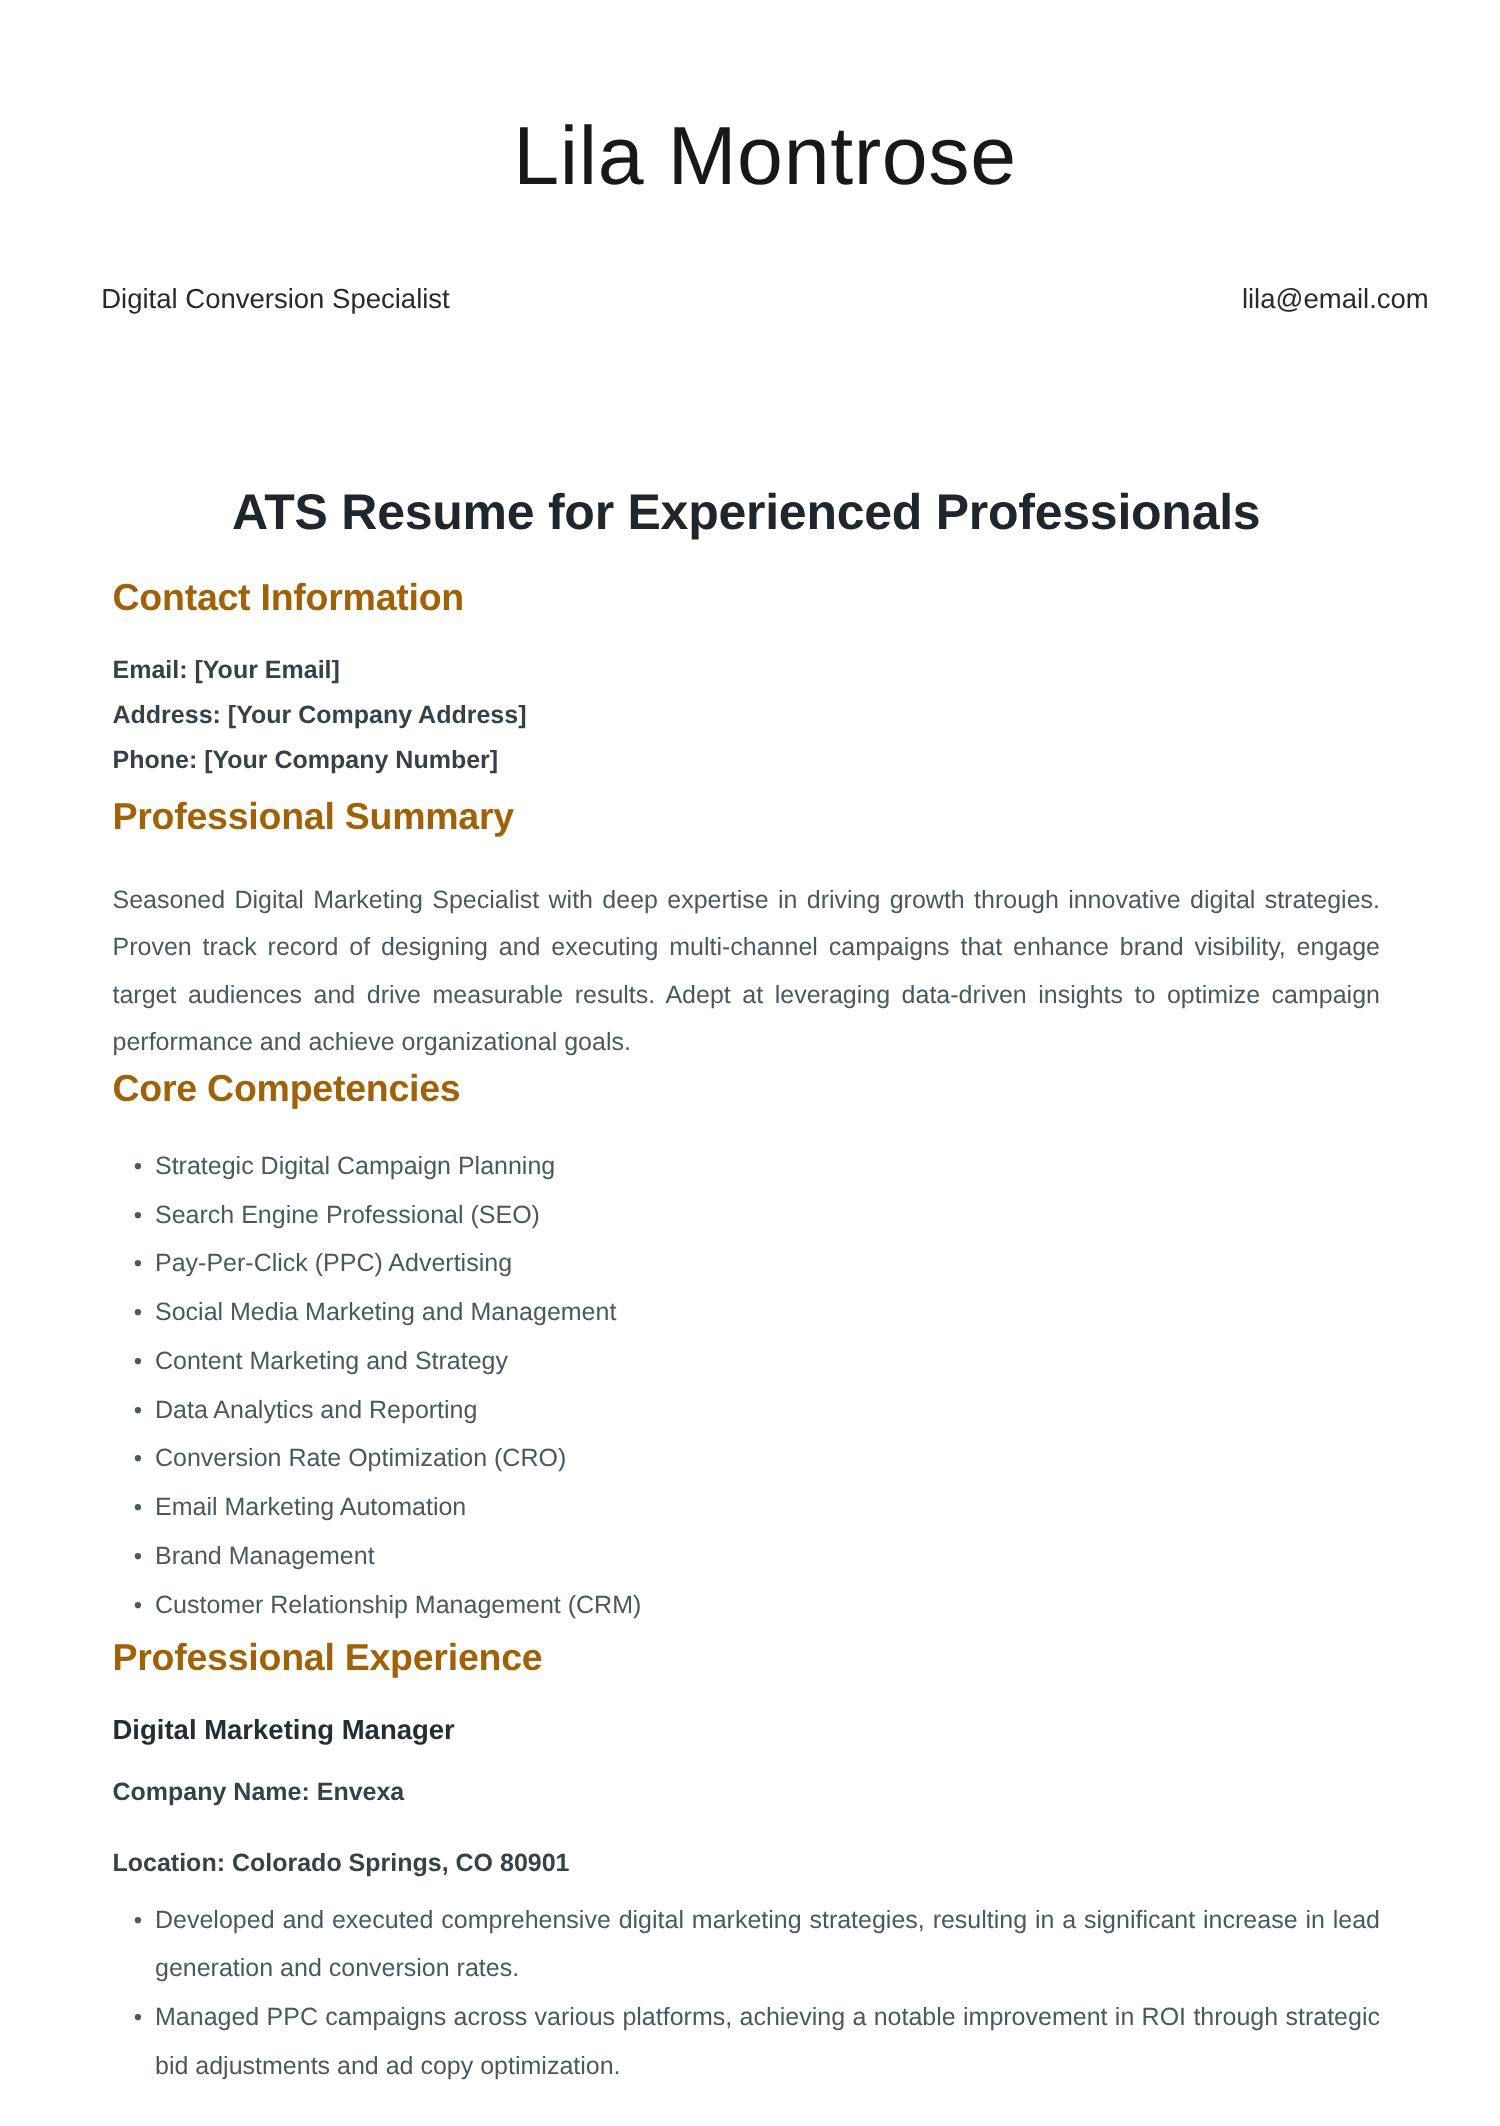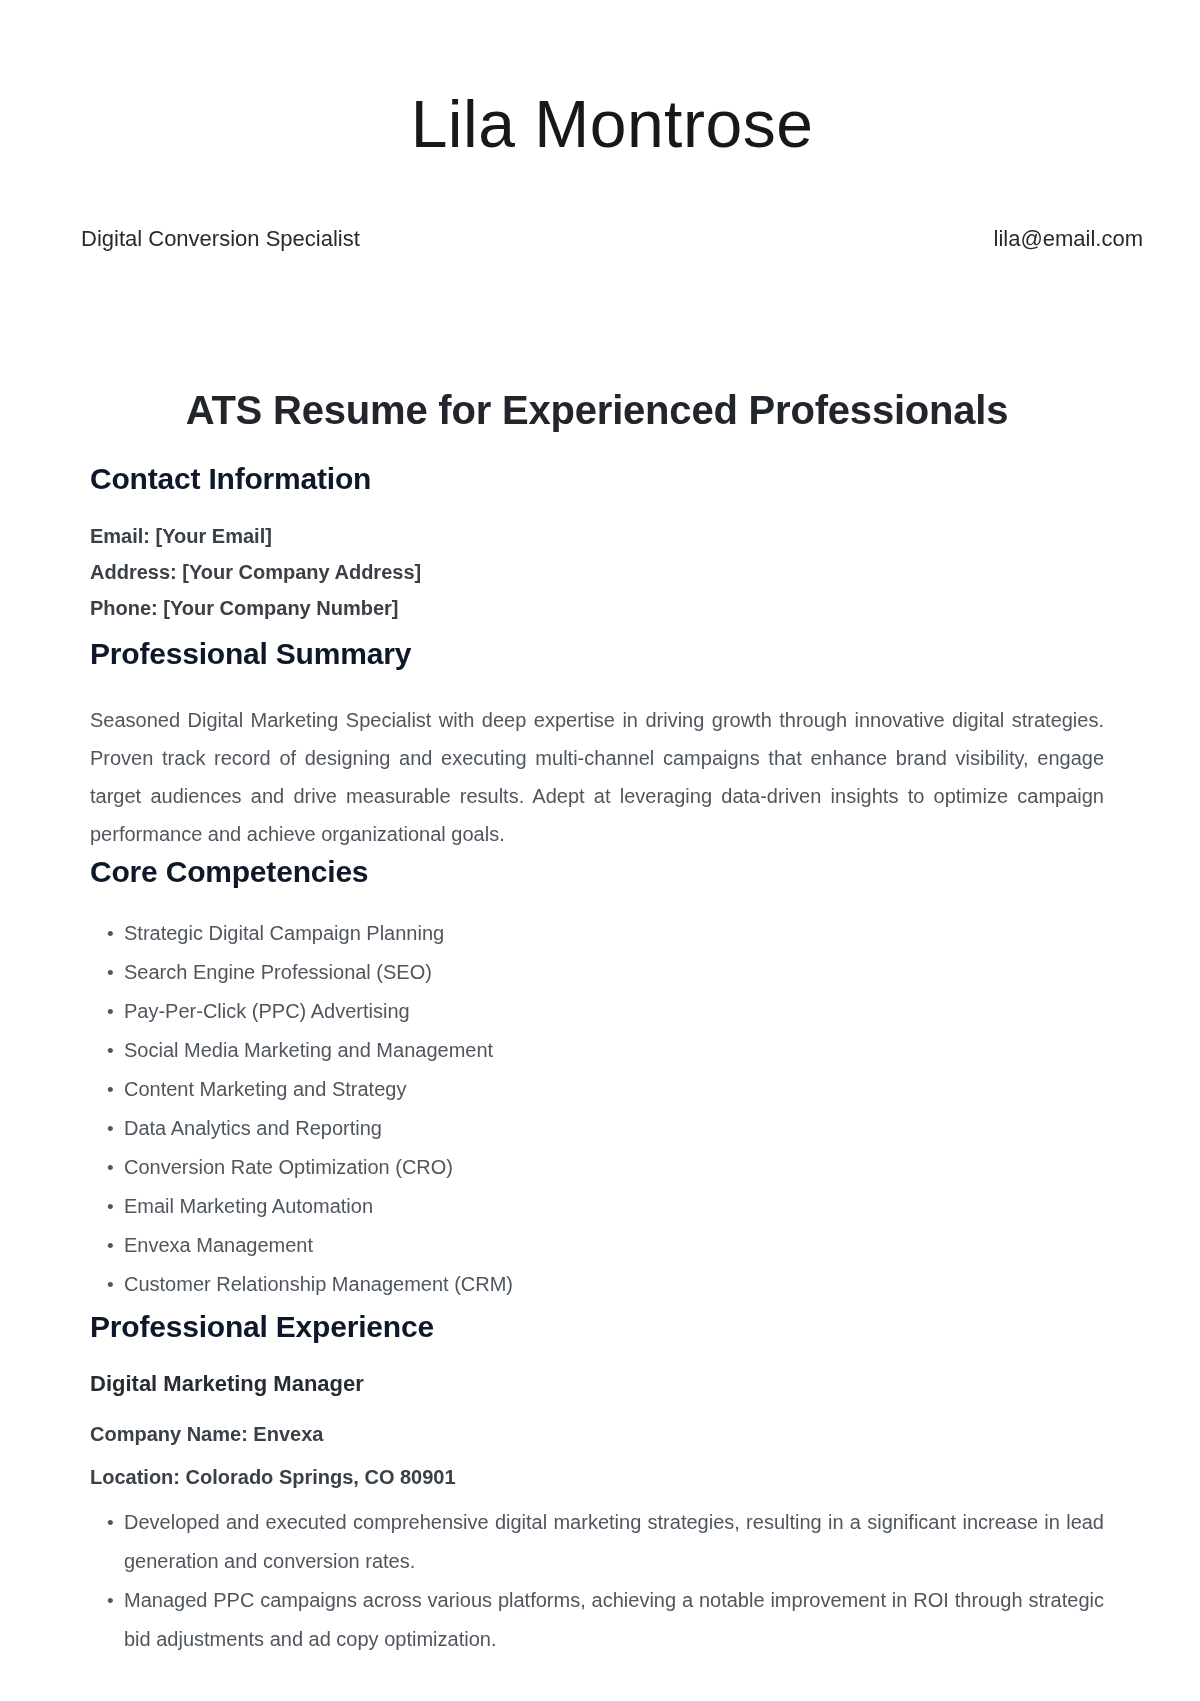--- a/index.html
+++ b/index.html
@@ -42,21 +42,21 @@
     font-size: 40px;
     line-height: 48px;
     font-weight: 700;
     color: #22262c;
     letter-spacing: -0.2px;
   }
   .section-heading {
     font-size: 30px;
     line-height: 38px;
     font-weight: 700;
-    color: #0f172a;
+    color: #a16207;
     margin: 0;
     letter-spacing: -0.2px;
   }
   .mt-contact { margin-top: 26px; }
   .mt-summary { margin-top: 13px; }
   .mt-core    { margin-top: 0; }
   .mt-exp     { margin-top: 4px; }
 
   .contact-lines { margin-top: 24px; }
   .label-line {
@@ -96,21 +96,21 @@
   }
 
   .job-title {
     margin: 23px 0 0;
     font-size: 22px;
     line-height: 30px;
     font-weight: 700;
     color: #272c32;
   }
   .job-company  { margin: 21px 0 0; }
-  .job-location { margin: 15px 0 0; }
+  .job-location { margin: 29px 0 0; }
 
   ul.exp-list { margin-top: 12px; }
   ul.exp-list li { text-align: justify; }
 </style>
 </head>
 <body>
 
 <header class="page-header">
   <h1 class="name">Lila Montrose</h1>
   <div class="meta-row">
@@ -135,21 +135,21 @@
   <h3 class="section-heading mt-core">Core Competencies</h3>
   <ul class="dot-list">
     <li>Strategic Digital Campaign Planning</li>
     <li>Search Engine Professional (SEO)</li>
     <li>Pay-Per-Click (PPC) Advertising</li>
     <li>Social Media Marketing and Management</li>
     <li>Content Marketing and Strategy</li>
     <li>Data Analytics and Reporting</li>
     <li>Conversion Rate Optimization (CRO)</li>
     <li>Email Marketing Automation</li>
-    <li>Envexa Management</li>
+    <li>Brand Management</li>
     <li>Customer Relationship Management (CRM)</li>
   </ul>
 
   <h3 class="section-heading mt-exp">Professional Experience</h3>
   <p class="job-title">Digital Marketing Manager</p>
   <p class="label-line job-company">Company Name: Envexa</p>
   <p class="label-line job-location">Location: Colorado Springs, CO 80901</p>
   <ul class="dot-list exp-list">
     <li>Developed and executed comprehensive digital marketing strategies, resulting in a significant increase in lead generation and conversion rates.</li>
     <li>Managed PPC campaigns across various platforms, achieving a notable improvement in ROI through strategic bid adjustments and ad copy optimization.</li>

